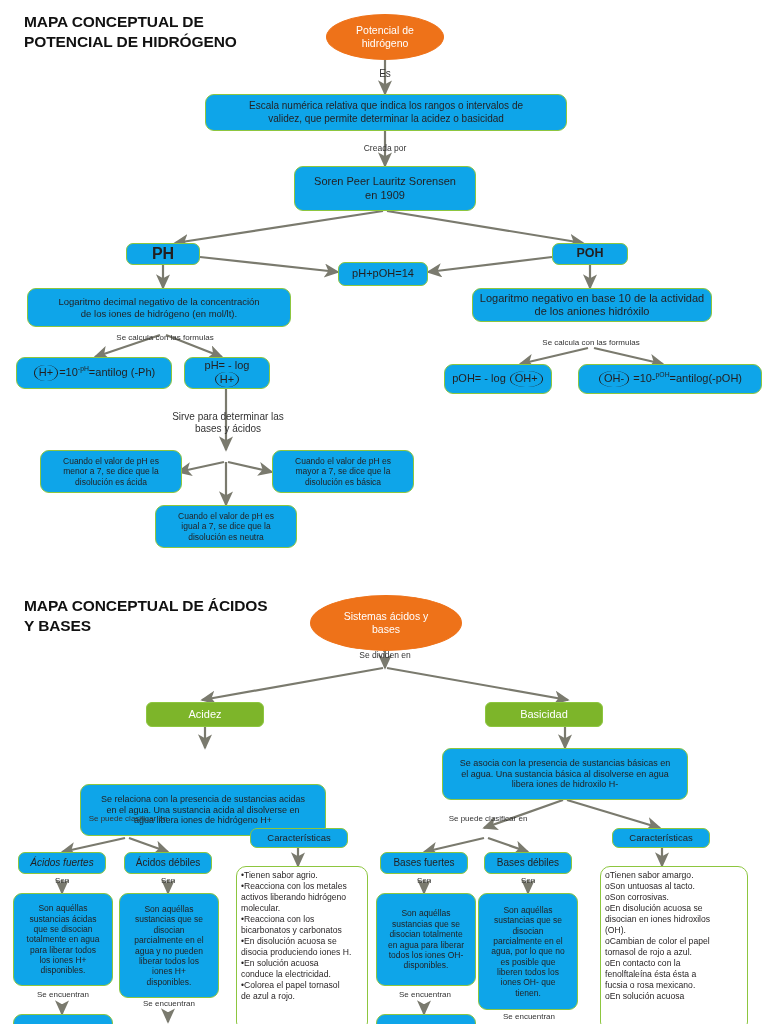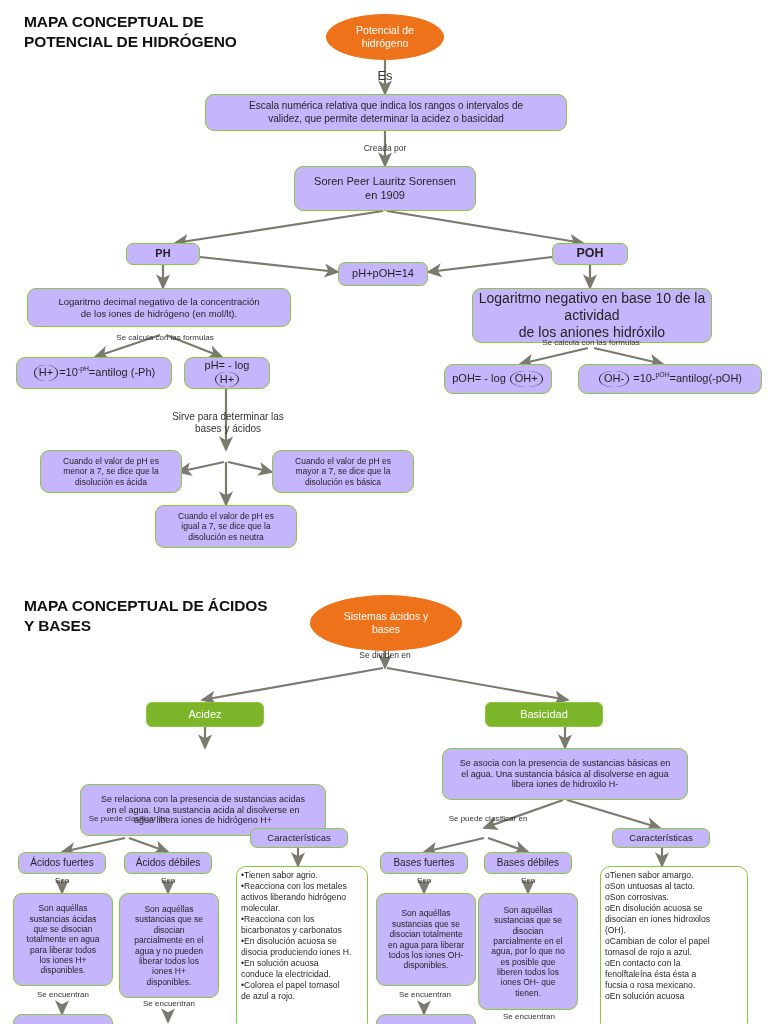--- a/index.html
+++ b/index.html
@@ -17,21 +17,21 @@
   .node{
     position:absolute;
     box-sizing:border-box;
     display:flex;
     align-items:center;
     justify-content:center;
     text-align:center;
     line-height:1.22;
   }
   .box{
-    background:#c4b5fd;
+    background:#0ea5e9;
     border:1.6px solid #8DC63F;
     border-radius:9px;
     padding:4px 5px;
     color:#231f20;
   }
   .box.small{border-radius:7px;}
   .ellipse{
     background:#EE7219;
     border:1px solid #EE7219;
     border-radius:50%;
@@ -144,53 +144,53 @@
     <span class="brk">POTENCIAL DE HIDRÓGENO</span>
   </div>
 
   <div class="node ellipse" style="left:326px;top:14px;width:118px;height:46px;font-size:10.5px;">
     <span>
       <span class="brk">Potencial de</span>
       <span class="brk">hidrógeno</span>
     </span>
   </div>
 
-  <div class="conn" style="left:355px;top:68px;width:60px;font-size:13px;">Es</div>
+  <div class="conn" style="left:355px;top:68px;width:60px;font-size:10px;">Es</div>
 
   <div class="node box" style="left:205px;top:94px;width:362px;height:37px;font-size:10px;">
     <span>
       <span class="brk">Escala numérica relativa que indica los rangos o intervalos de</span>
       <span class="brk">validez, que permite determinar la acidez o basicidad</span>
     </span>
   </div>
 
   <div class="conn" style="left:340px;top:143px;width:90px;font-size:8.5px;">Creada por</div>
 
   <div class="node box" style="left:294px;top:166px;width:182px;height:45px;font-size:11px;">
     <span>
       <span class="brk">Soren Peer Lauritz Sorensen</span>
       <span class="brk">en 1909</span>
     </span>
   </div>
 
 
-  <div class="node box small" style="left:126px;top:243px;width:74px;height:22px;font-size:11px;font-weight:bold;">PH</div>
+  <div class="node box small" style="left:126px;top:243px;width:74px;height:22px;font-size:16px;font-weight:bold;">PH</div>
 
   <div class="node box small" style="left:552px;top:243px;width:76px;height:22px;font-size:12.5px;font-weight:bold;">POH</div>
 
   <div class="node box small" style="left:338px;top:262px;width:90px;height:24px;font-size:11px;">pH+pOH=14</div>
 
   <div class="node box" style="left:27px;top:288px;width:264px;height:39px;font-size:9.5px;">
     <span>
       <span class="brk">Logaritmo decimal negativo de la concentración</span>
       <span class="brk">de los iones de hidrógeno (en mol/lt).</span>
     </span>
   </div>
 
-  <div class="node box" style="left:472px;top:288px;width:240px;height:55px;font-size:14px;">
+  <div class="node box" style="left:472px;top:288px;width:240px;height:34px;font-size:11px;">
     <span>
       <span class="brk">Logaritmo negativo en base 10 de la actividad</span>
       <span class="brk">de los aniones hidróxilo</span>
     </span>
   </div>
 
   <div class="conn" style="left:90px;top:333px;width:150px;font-size:8px;">Se calcula con las formulas</div>
   <div class="conn" style="left:516px;top:338px;width:150px;font-size:8px;">Se calcula con las formulas</div>
 
   <div class="node box" style="left:16px;top:357px;width:156px;height:32px;font-size:10px;">
@@ -276,21 +276,21 @@
     <span>
       <span class="brk">Se asocia con la presencia de sustancias básicas en</span>
       <span class="brk">el agua. Una sustancia básica al disolverse en agua</span>
       <span class="brk">libera iones de hidroxilo H-</span>
     </span>
   </div>
 
   <div class="conn" style="left:48px;top:814px;width:160px;font-size:8px;">Se puede clasificar en</div>
   <div class="conn" style="left:408px;top:814px;width:160px;font-size:8px;">Se puede clasificar en</div>
 
-  <div class="node box small" style="left:18px;top:852px;width:88px;height:22px;font-size:10px;">Ácidos fuertes</div>
+  <div class="node box small" style="left:18px;top:852px;width:88px;height:22px;font-size:10px;font-style:italic;">Ácidos fuertes</div>
   <div class="node box small" style="left:124px;top:852px;width:88px;height:22px;font-size:10px;">Ácidos débiles</div>
   <div class="node box small" style="left:380px;top:852px;width:88px;height:22px;font-size:10px;">Bases fuertes</div>
   <div class="node box small" style="left:484px;top:852px;width:88px;height:22px;font-size:10px;">Bases débiles</div>
 
   <div class="node box small" style="left:250px;top:828px;width:98px;height:20px;font-size:9.5px;">Características</div>
   <div class="node box small" style="left:612px;top:828px;width:98px;height:20px;font-size:9.5px;">Características</div>
 
   <div class="conn" style="left:34px;top:876px;width:56px;font-size:8px;">Son</div>
   <div class="conn" style="left:140px;top:876px;width:56px;font-size:8px;">Son</div>
   <div class="conn" style="left:396px;top:876px;width:56px;font-size:8px;">Son</div>

